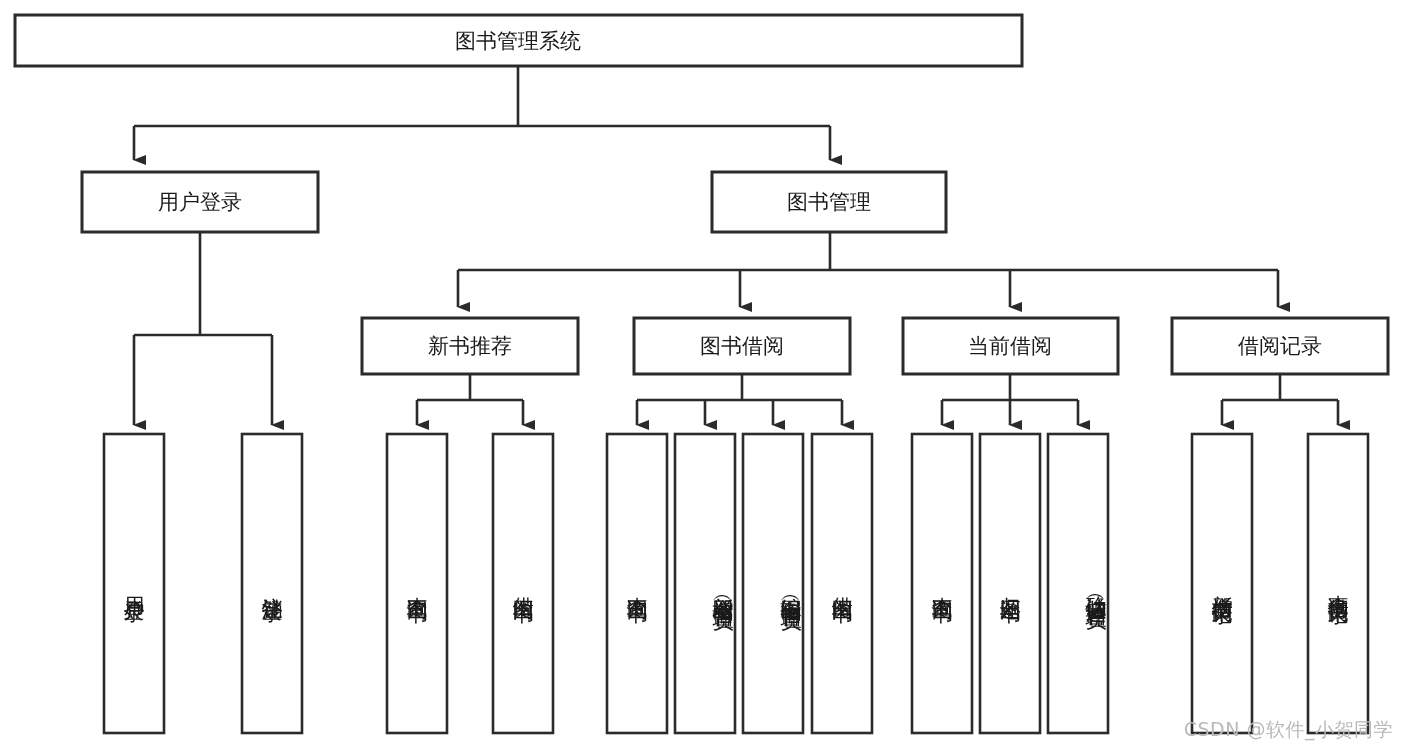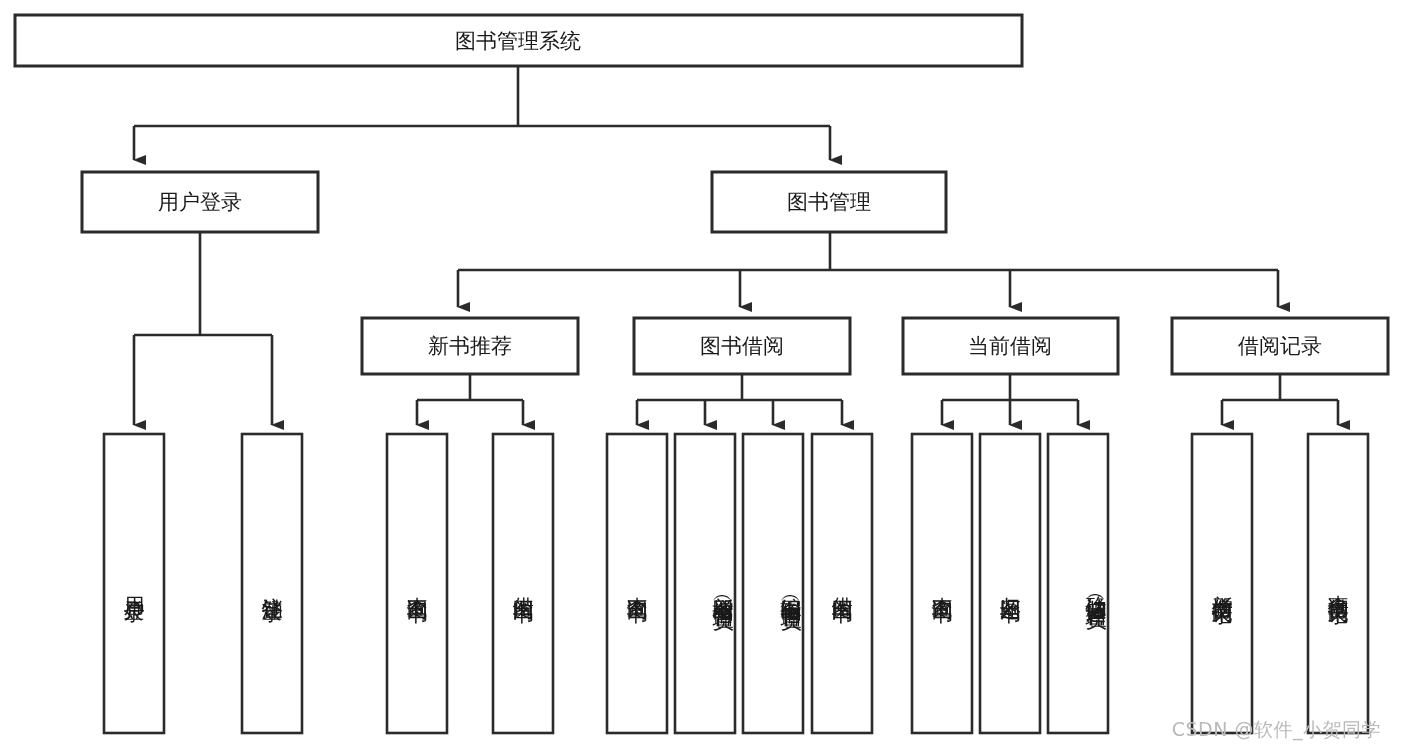--- a/index.html
+++ b/index.html
@@ -63,21 +63,21 @@
     letter-spacing: 2px;
     text-align: center;
     display: flex;
     align-items: center;
     justify-content: center;
     white-space: nowrap;
     pointer-events: none;
   }
   .watermark {
     position: absolute;
-    right: 24px;
+    right: 12px;
     bottom: 4px;
     font-family: "DejaVu Sans", "Liberation Sans", sans-serif;
     font-size: 19px;
     color: #b9b9b9;
     letter-spacing: 0.5px;
     white-space: nowrap;
   }
 </style>
 </head>
 <body>

